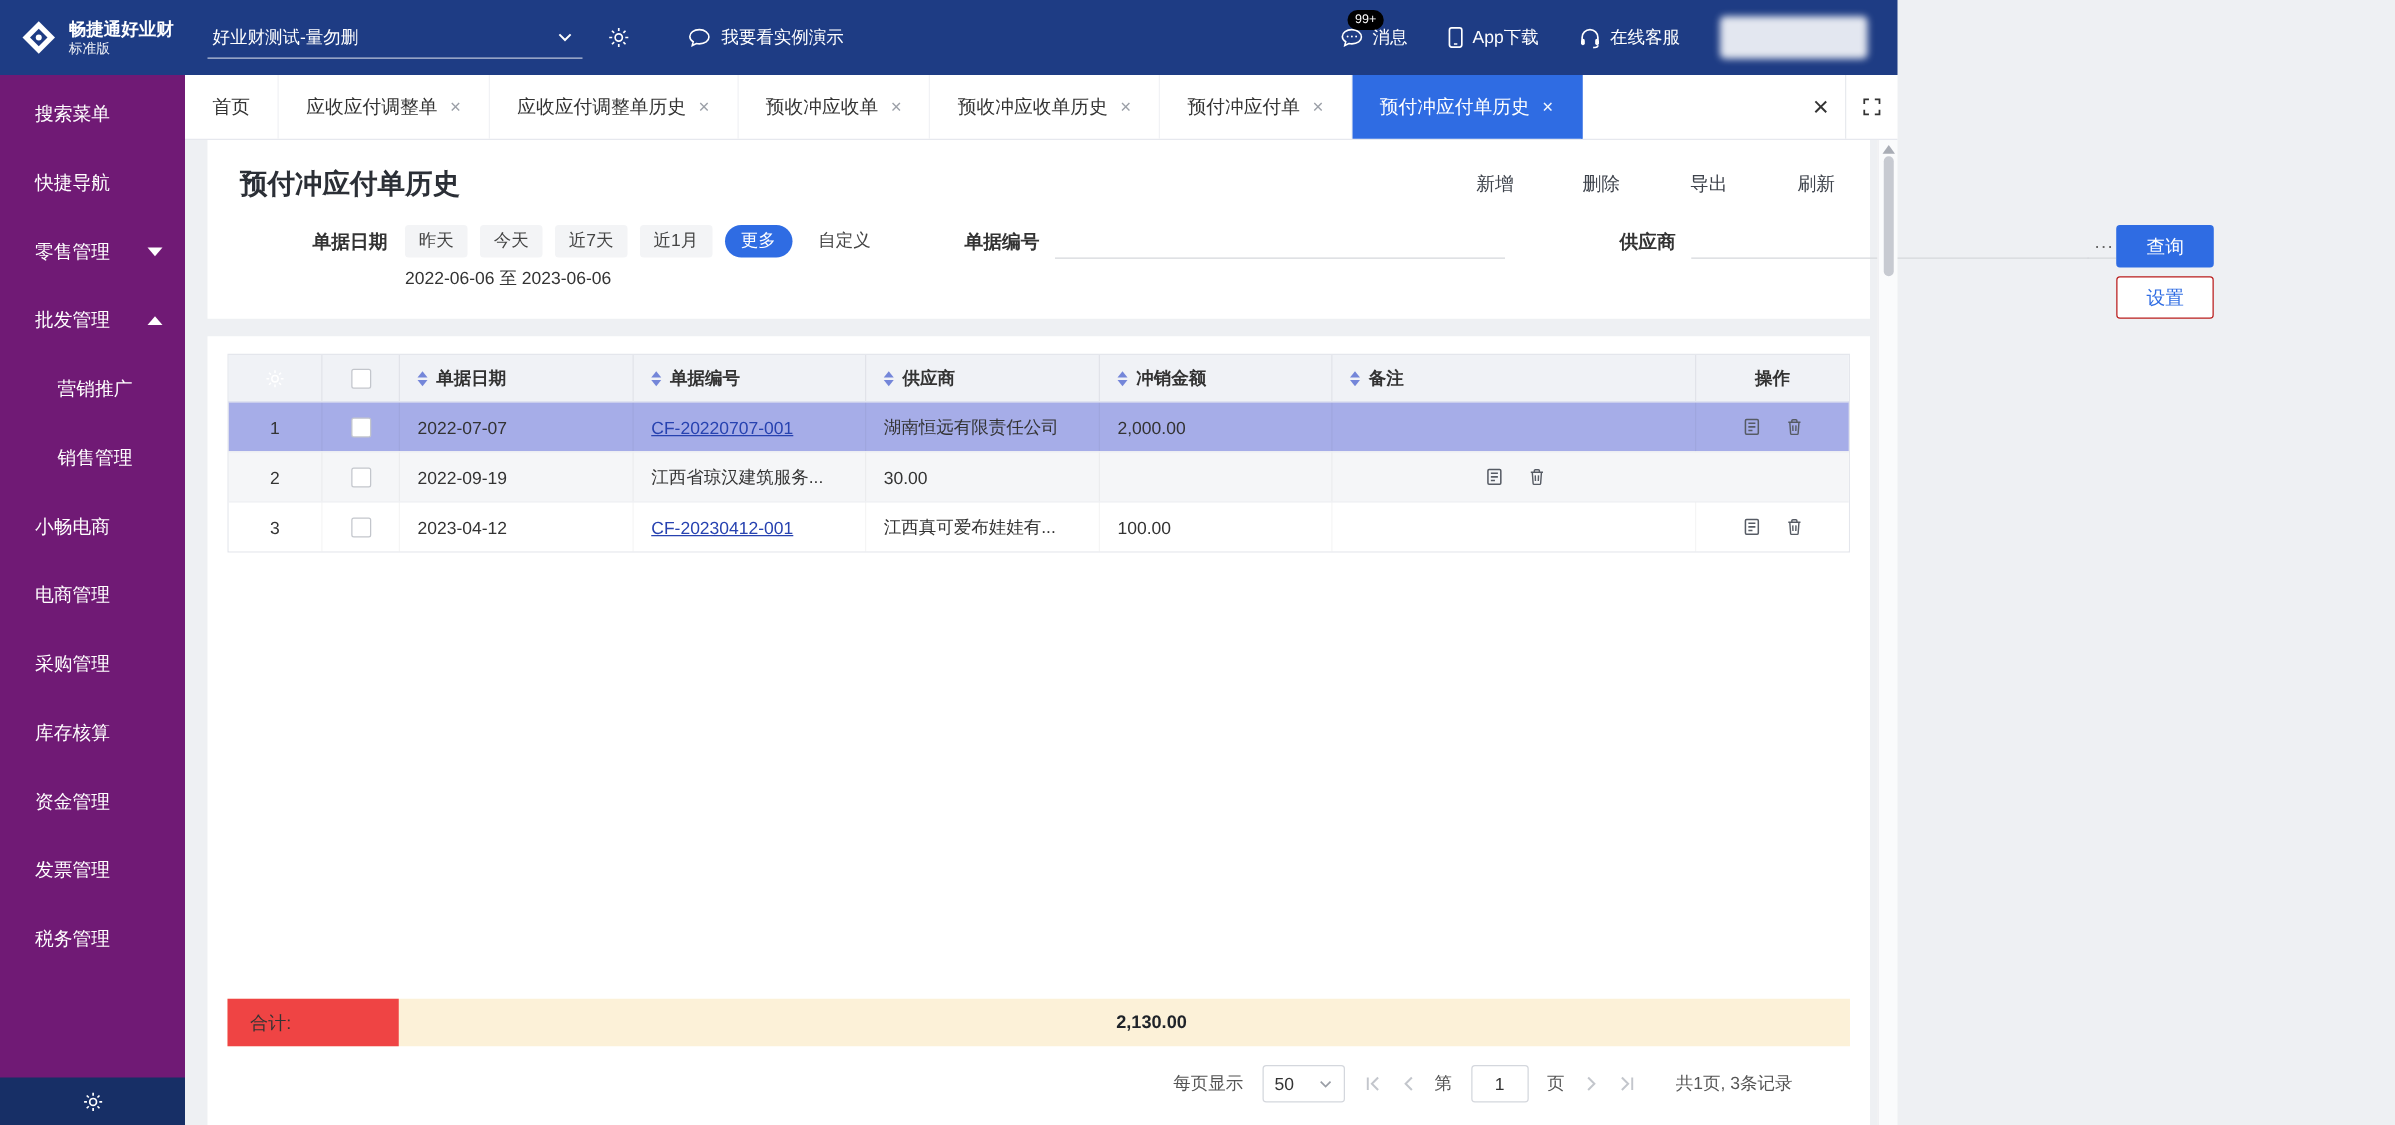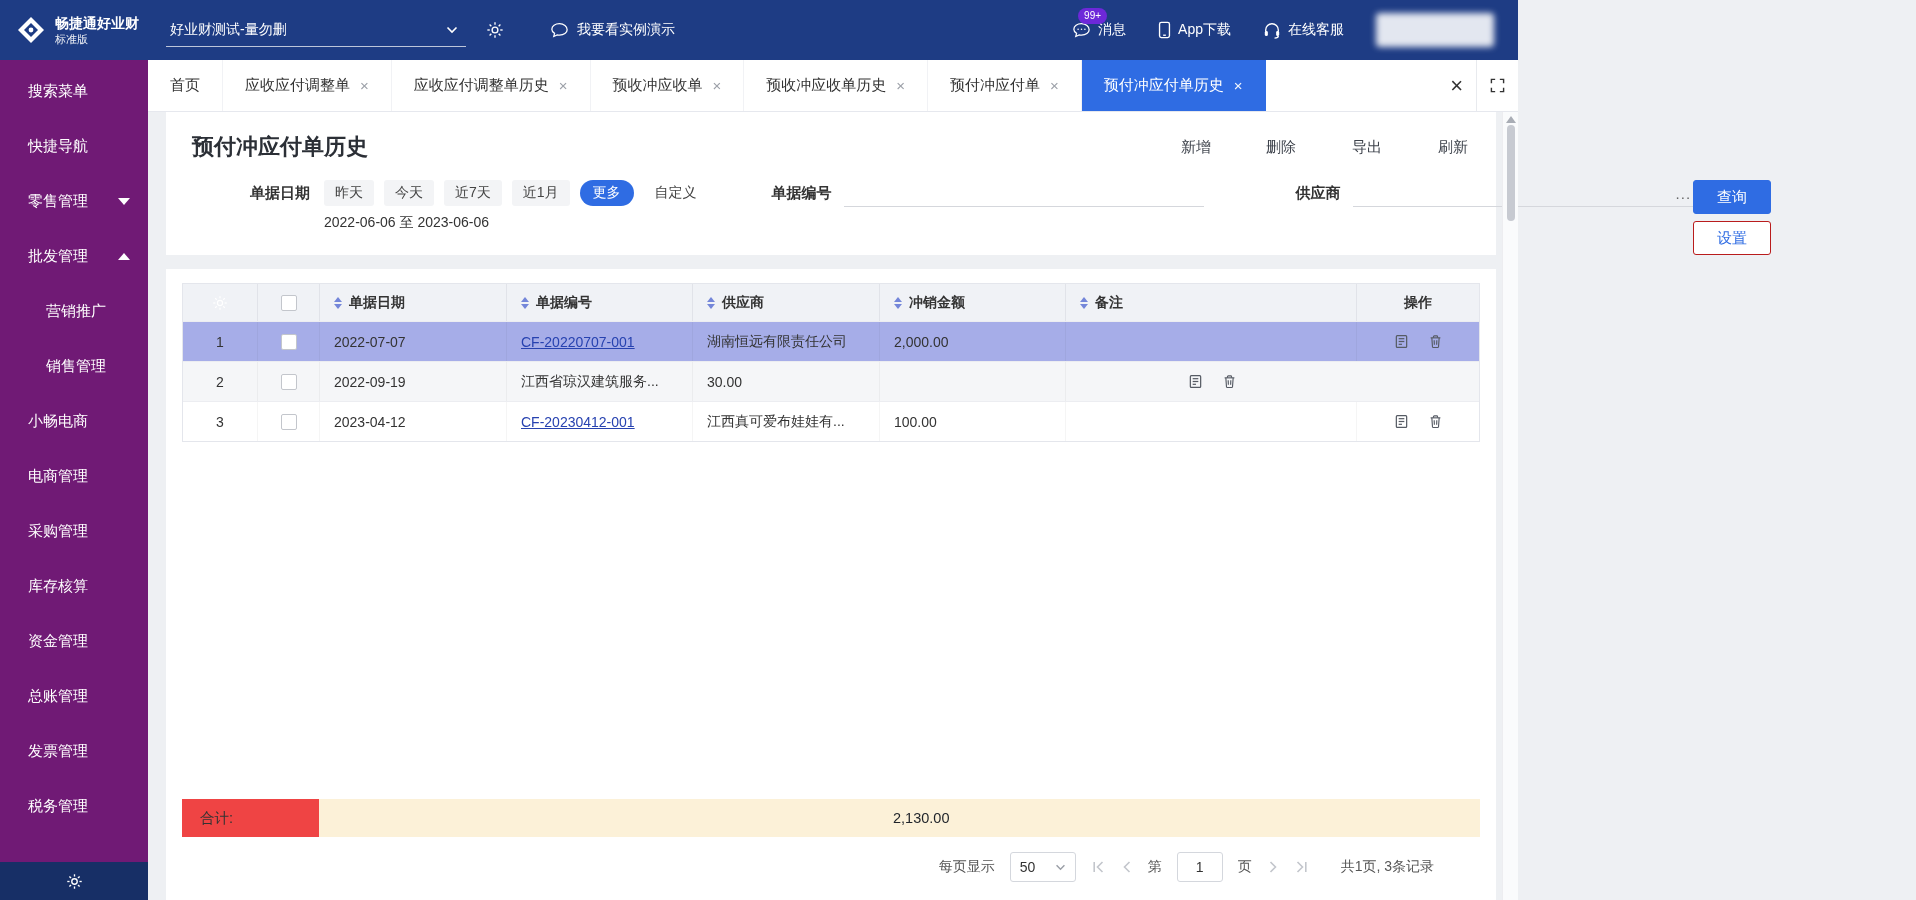--- a/index.html
+++ b/index.html
@@ -12,21 +12,21 @@
   .logo { display:flex; align-items:center; gap:9px; width:140px; flex:0 0 auto; }
   .logo-txt { line-height:1.15; }
   .logo-title { font-size:14px; font-weight:bold; white-space:nowrap; }
   .logo-edition { font-size:11px; opacity:.92; margin-top:2px; }
   .org-select { width:300px; margin-left:10px; display:flex; align-items:center; justify-content:space-between; border-bottom:1px solid rgba(255,255,255,.7); padding:7px 8px 7px 4px; font-size:14px; cursor:pointer; }
   .tb-icon { display:inline-flex; align-items:center; color:#fff; }
   .topbar-gear { margin-left:20px; cursor:pointer; }
   .demo-link { display:flex; align-items:center; gap:8px; margin-left:46px; font-size:14px; cursor:pointer; }
   .topbar-right { margin-left:auto; display:flex; align-items:center; gap:32px; }
   .top-item { display:flex; align-items:center; gap:7px; font-size:14px; cursor:pointer; position:relative; }
-  .msg-badge { position:absolute; top:-13px; left:6px; background:#6d28d9; color:#fff; font-size:10px; line-height:1; padding:3px 6px; border-radius:9px; white-space:nowrap; }
+  .msg-badge { position:absolute; top:-13px; left:6px; background:#000000; color:#fff; font-size:10px; line-height:1; padding:3px 6px; border-radius:9px; white-space:nowrap; }
   .redacted { width:118px; height:34px; border-radius:4px; background:rgba(255,255,255,.88); filter:blur(3px); }
 
   
   .bodywrap { flex:1; display:flex; min-height:0; }
 
   
   .sidebar { width:148px; flex:0 0 auto; background:#701a75; color:#fff; position:relative; overflow:hidden; padding-top:4px; }
   .side-item { height:55px; display:flex; align-items:center; padding-left:28px; font-size:15px; cursor:pointer; position:relative; white-space:nowrap; }
   .side-item.sub { padding-left:46px; }
   .side-arrow { position:absolute; right:18px; width:0; height:0; }
@@ -102,21 +102,21 @@
   .sort .dn { border-top:5px solid #7486d9; }
   .cbx { width:16px; height:16px; border:1px solid #c3c6cc; border-radius:2px; background:#fff; cursor:pointer; }
   .doclink { color:#2742b0; text-decoration:underline; cursor:pointer; }
   .op-icons { display:flex; gap:20px; justify-content:center; width:100%; color:#565b64; }
   .op-icons .tb-icon { color:#565b64; cursor:pointer; }
   .hdr-gear { color:#6a6f78; }
 
   
   .total-row { margin-top:auto; height:38px; background:#fcf1d8; font-size:14.5px; flex:0 0 auto; }
   .total-left { grid-column:1 / 3; background:#ef4444; height:100%; display:flex; align-items:center; padding-left:18px; color:#333; }
-  .total-amount { grid-column:6; padding-left:14px; font-weight:400; color:#1f2329; }
+  .total-amount { grid-column:6; padding-left:14px; font-weight:700; color:#1f2329; }
 
   
   .pagination { flex:0 0 auto; display:flex; align-items:center; justify-content:flex-end; gap:15px; padding:15px 46px 10px 0; font-size:14px; color:#555; }
   .select-box { border:1px solid #d4d7dd; border-radius:3px; height:30px; width:66px; display:flex; align-items:center; justify-content:space-between; padding:0 9px; cursor:pointer; color:#333; }
   .select-box .tb-icon { color:#9a9ea6; }
   .pg-btn { color:#c3c6cc; display:flex; align-items:center; cursor:pointer; padding:0 2px; }
   .page-input { width:46px; height:30px; border:1px solid #d4d7dd; border-radius:3px; text-align:center; font-size:14px; color:#333; outline:none; font-family:inherit; }
   .pg-gap { width:2px; }
 
   
@@ -243,23 +243,20 @@
           <span>电商管理</span>
         </div>
       <div class="side-item">
           <span>采购管理</span>
         </div>
       <div class="side-item">
           <span>库存核算</span>
         </div>
       <div class="side-item">
           <span>资金管理</span>
-        </div>
-      <div class="side-item">
-          <span>总账管理</span>
         </div>
       <div class="side-item">
           <span>发票管理</span>
         </div>
       <div class="side-item">
           <span>税务管理</span>
         </div>
       <div class="side-footer">
         <span class="tb-icon">
           <svg viewBox="0 0 20 20" width="17" height="17" stroke="#fff" fill="none" stroke-width="1.6">

